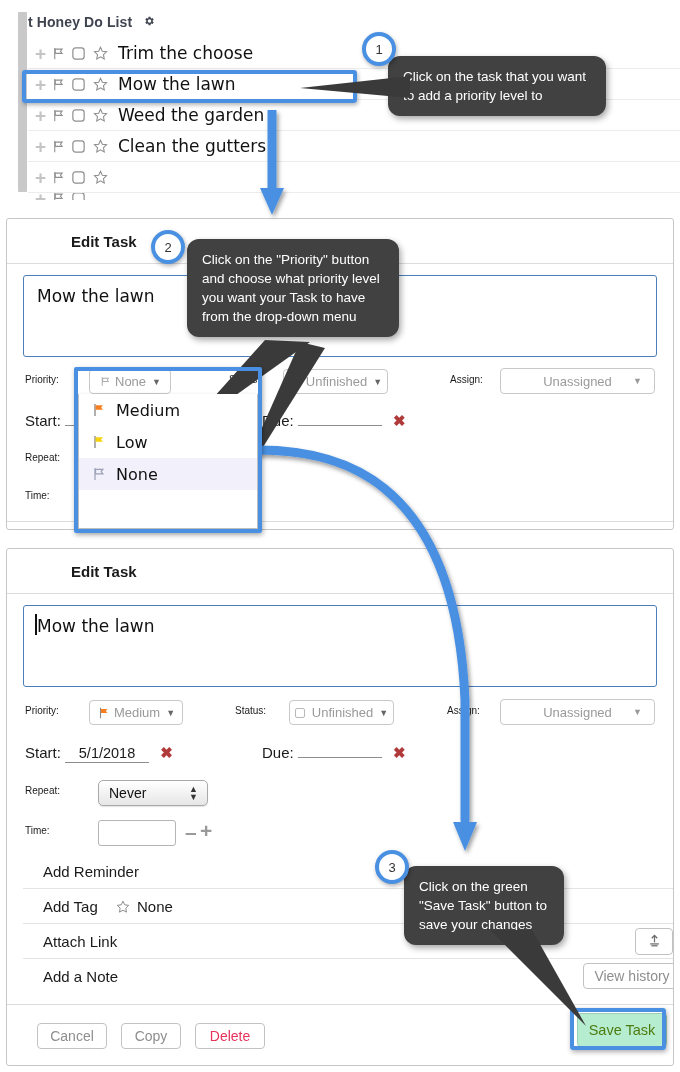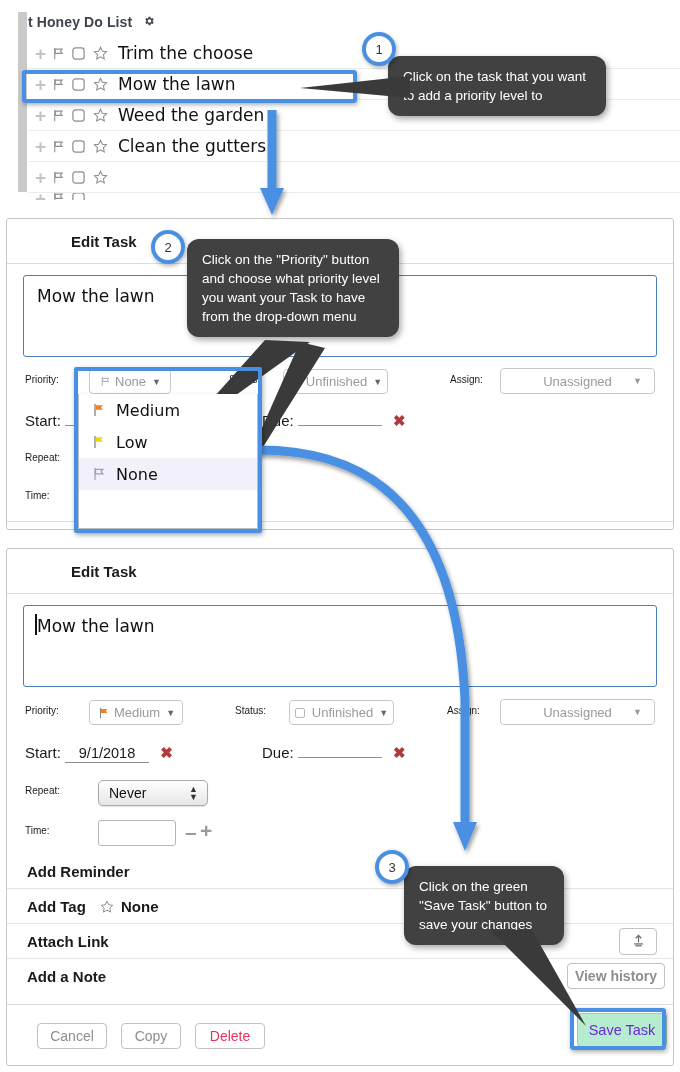--- a/index.html
+++ b/index.html
@@ -122,32 +122,32 @@
     position:absolute; right:9px; top:50%; transform:translateY(-50%);
     font-size:9px; line-height:8px; color:#333; text-align:center;
   }
   .time-input {
     position:absolute; height:26px; width:78px; border:1px solid #b5b5b5;
     border-radius:3px; background:#fff;
   }
   .pm { position:absolute; font-size:21px; color:#9a9a9a; font-weight:600; line-height:1;}
 
   .listrow {
-    position:absolute; left:0; right:0; height:35px; border-bottom:1px solid #e4e4e4;font-weight:bold;
+    position:absolute; left:16px; right:0; height:35px; border-bottom:1px solid #e4e4e4;
   }
   .listrow .lbl { position:absolute; left:20px; top:9px; font-size:15px; color:#1a1a1a; }
 
   .btn {
     position:absolute; border:1px solid #c2c2c2; border-radius:4px; background:#fff;
     font-size:14px; color:#8e8e8e; display:flex; align-items:center; justify-content:center;
     height:26px;
   }
   .btn.delete { color:#e8325a;text-align:center; }
   .btn.save {
-    background:#b6ecd0; border:1px solid #9bcfb4; color:#6d28d9; font-size:14.5px;
+    background:#b6ecd0; border:1px solid #9bcfb4; color:#4d7c0f; font-size:14.5px;
     height:34px;
   }
   .save-ring {
     position:absolute; border:4px solid #4a90e2; border-radius:3px;
     box-shadow:1px 2px 5px rgba(0,0,0,.33); pointer-events:none;
   }
 
   
   .dd-ring {
     position:absolute; left:74px; top:367px; width:188px; height:166px;
@@ -436,21 +436,21 @@
     </div>
 
     <div class="fld-label" style="left:440px; top:156px;">Assign:</div>
     <div class="select-wide" style="left:493px; top:150px; width:155px;">
       <span>Unassigned</span>
       <span class="caretdn">▼</span>
     </div>
 
     <div class="dateline" style="left:18px; top:195px;">
       <span>Start:</span>
-      <span class="date-underline">9/1/2018</span>
+      <span class="date-underline">5/1/2018</span>
       <span class="xmark">✖</span>
     </div>
     <div class="dateline" style="left:255px; top:195px;">
       <span>Due:</span>
       <span class="date-underline"></span>
       <span class="xmark">✖</span>
     </div>
 
     <div class="fld-label" style="left:18px; top:236px;">Repeat:</div>
     <div class="native-select" style="left:91px; top:231px;">

